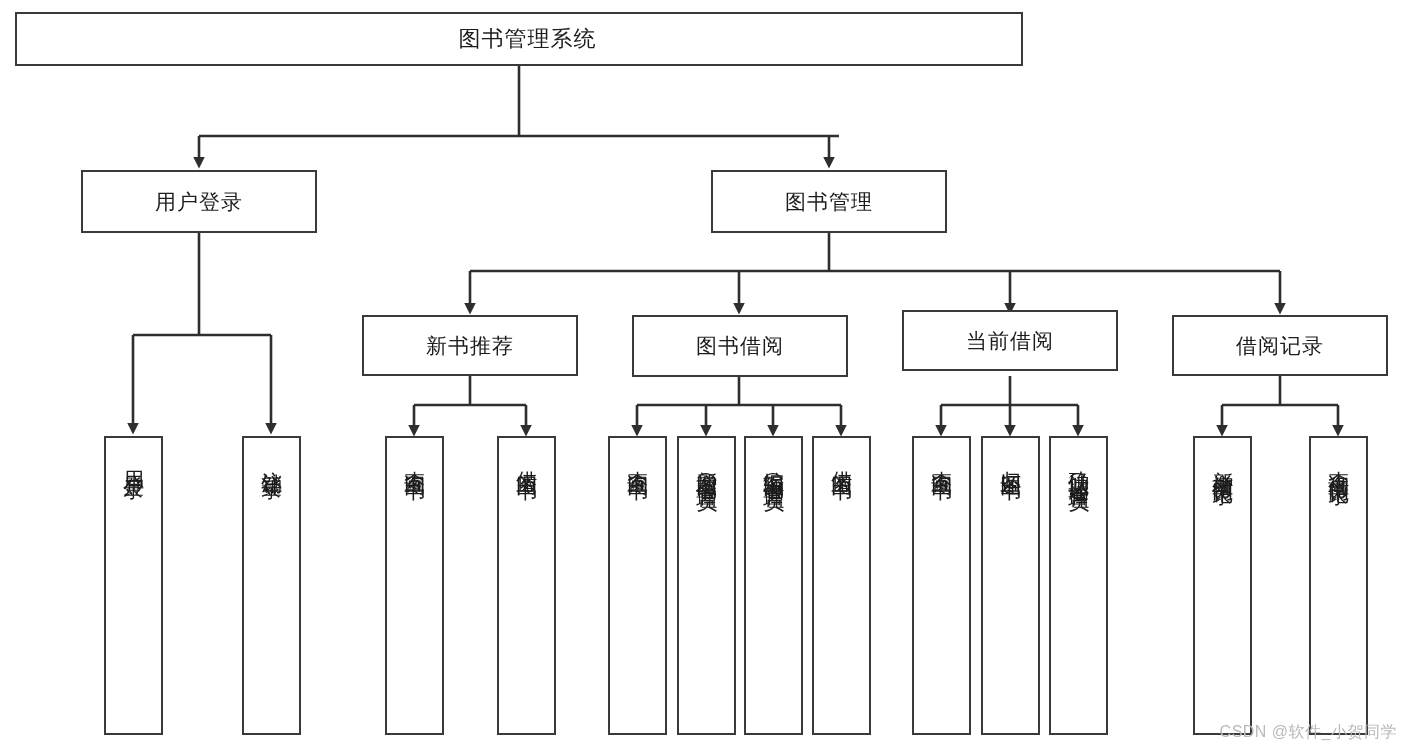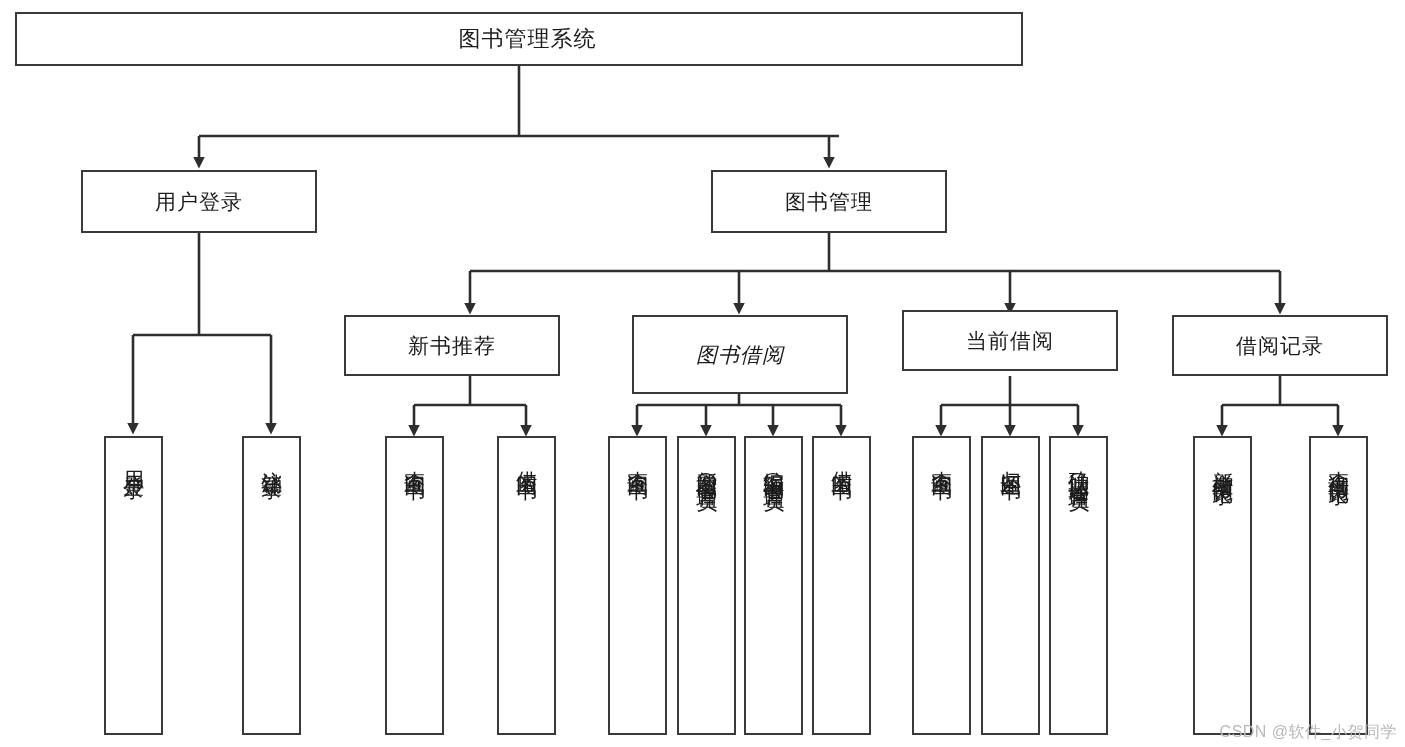--- a/index.html
+++ b/index.html
@@ -127,24 +127,24 @@
     <span>图书管理系统</span>
   </div>
 
   <div class="node h" style="left:81px; top:170px; width:236px; height:63px;">
     <span>用户登录</span>
   </div>
   <div class="node h" style="left:711px; top:170px; width:236px; height:63px;">
     <span>图书管理</span>
   </div>
 
-  <div class="node h" style="left:344px; top:315px; width:216px; height:61px;">
+  <div class="node h" style="left:362px; top:315px; width:216px; height:61px;">
     <span>新书推荐</span>
   </div>
-  <div class="node h" style="left:632px; top:315px; width:216px; height:79px;font-style:italic;">
+  <div class="node h" style="left:632px; top:315px; width:216px; height:62px;">
     <span>图书借阅</span>
   </div>
   <div class="node h" style="left:902px; top:310px; width:216px; height:61px;">
     <span>当前借阅</span>
   </div>
   <div class="node h" style="left:1172px; top:315px; width:216px; height:61px;align-items:center;">
     <span>借阅记录</span>
   </div>
 
   <div class="node v" style="left:104px; top:436px; width:59px; height:299px;">

